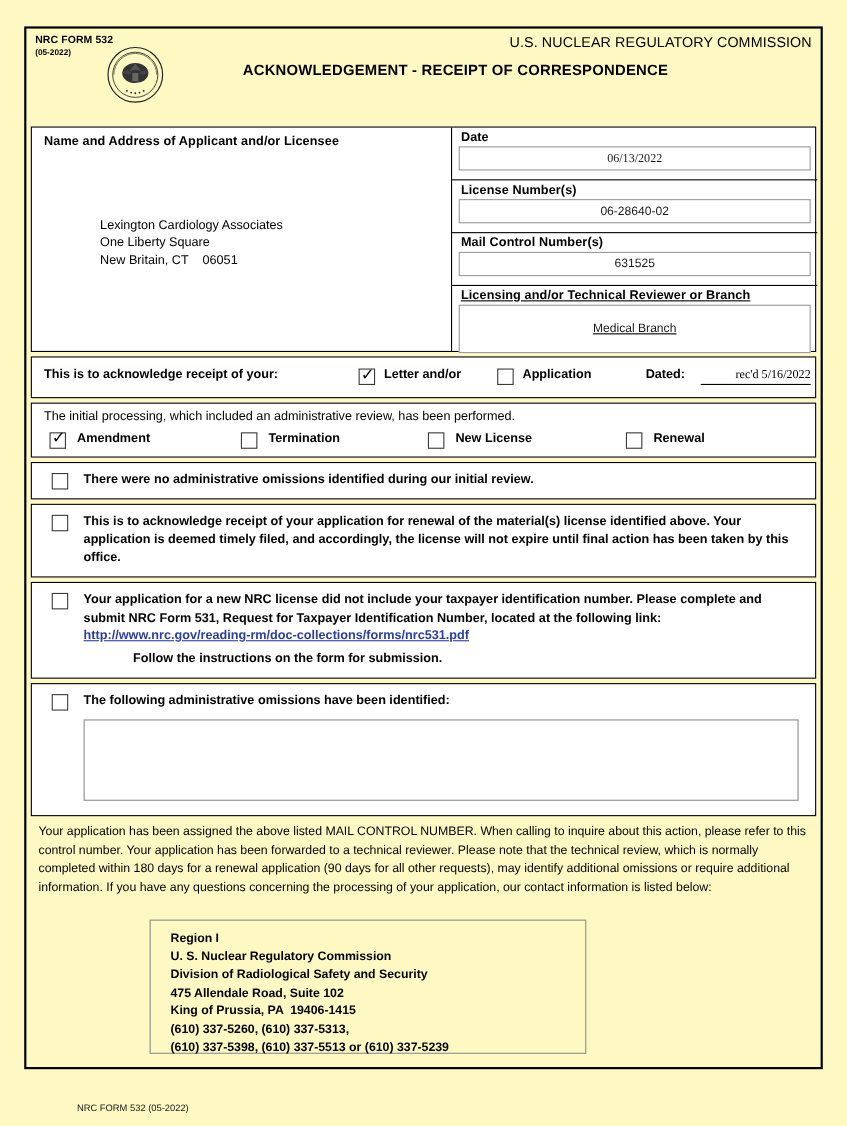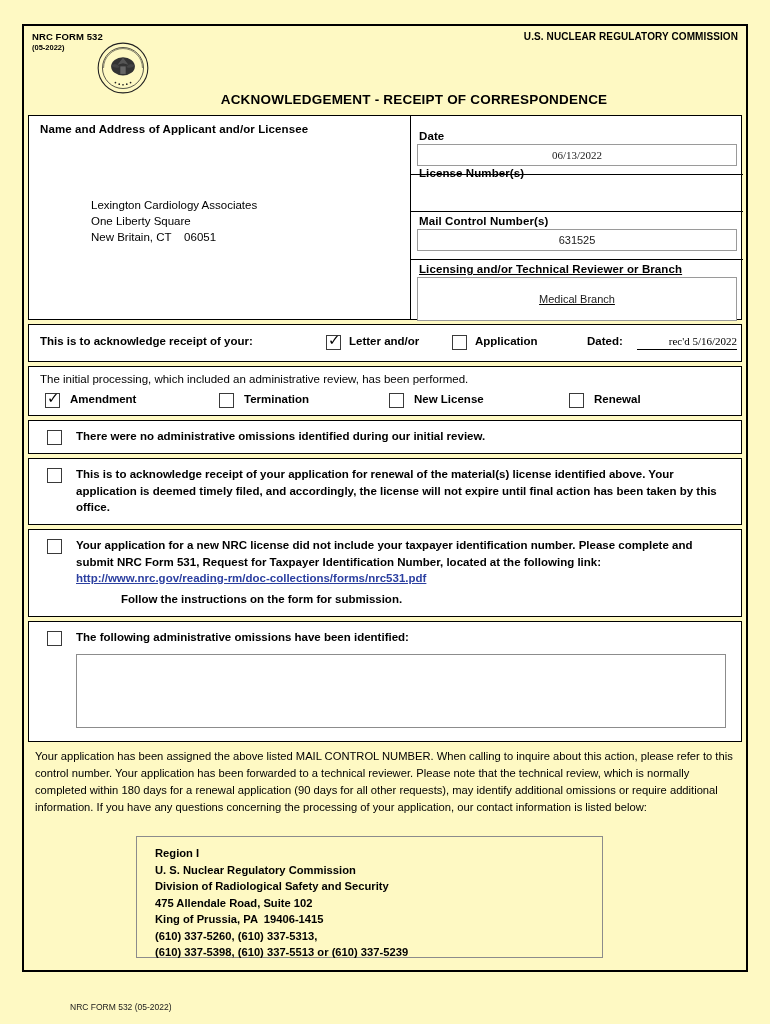--- a/index.html
+++ b/index.html
@@ -55,41 +55,40 @@
     position: absolute;
     left: 8px;
     top: 17px;
     font-size: 7.5px;
     font-weight: bold;
   }
   .agency {
     position: absolute;
     right: 8px;
     top: 5px;
-    font-size: 10px;
-    font-weight: bold;
+    font-size: 13px;
+    font-weight: normal;
     letter-spacing: 0.1px;
   }
   .seal {
     position: absolute;
     left: 72px;
     top: 14px;
     width: 54px;
     height: 56px;
   }
   .form-title {
     position: absolute;
     left: 150px;
     top: 30px;
     width: 480px;
     text-align: center;
     font-size: 13.5px;
     font-weight: bold;
     letter-spacing: 0.2px;
-    margin-top: 36px;
   }
 
   
   .sec {
     position: absolute;
     left: 4px;
     width: 714px;
     border: 1.6px solid #000;
     box-sizing: border-box;
     background: #fff;
@@ -266,21 +265,21 @@
     line-height: 17px;
     font-weight: normal;
     text-align: left;
   }
 
   
   .contact {
     position: absolute;
     left: 112px;
     top: 810px;
-    width: 467px;
+    width: 397px;
     height: 122px;
     border: 1px solid #8c8c8c;
     box-sizing: border-box;
     padding: 8px 0 0 18px;
     font-size: 11.2px;
     font-weight: bold;
     line-height: 16.5px;
     white-space: pre;
   }
 
@@ -334,27 +333,28 @@
 
       <div class="info-left">
         <div class="lbl">Name and Address of Applicant and/or Licensee</div>
         <div class="addr">Lexington Cardiology Associates
 One Liberty Square
 New Britain, CT    06051</div>
       </div>
 
       <div class="info-right">
 
-        <div class="ir-cell" style="top:0; height:48px;margin-top:11px;">
+        <div class="ir-cell" style="top:0; height:48px;">
           <div class="ir-lbl">Date</div>
           <div class="ir-field serif">06/13/2022</div>
         </div>
 
         <div class="ir-cell" style="top:48px; height:48px;">
           <div class="ir-lbl">License Number(s)</div>
+          <div class="ir-field">06-28640-02</div>
         </div>
 
         <div class="ir-cell" style="top:96px; height:48px;">
           <div class="ir-lbl">Mail Control Number(s)</div>
           <div class="ir-field">631525</div>
         </div>
 
         <div class="ir-cell" style="top:144px; height:61px;">
           <div class="ir-lbl">Licensing and/or Technical Reviewer or Branch</div>
           <div class="ir-field tall">Medical Branch</div>

